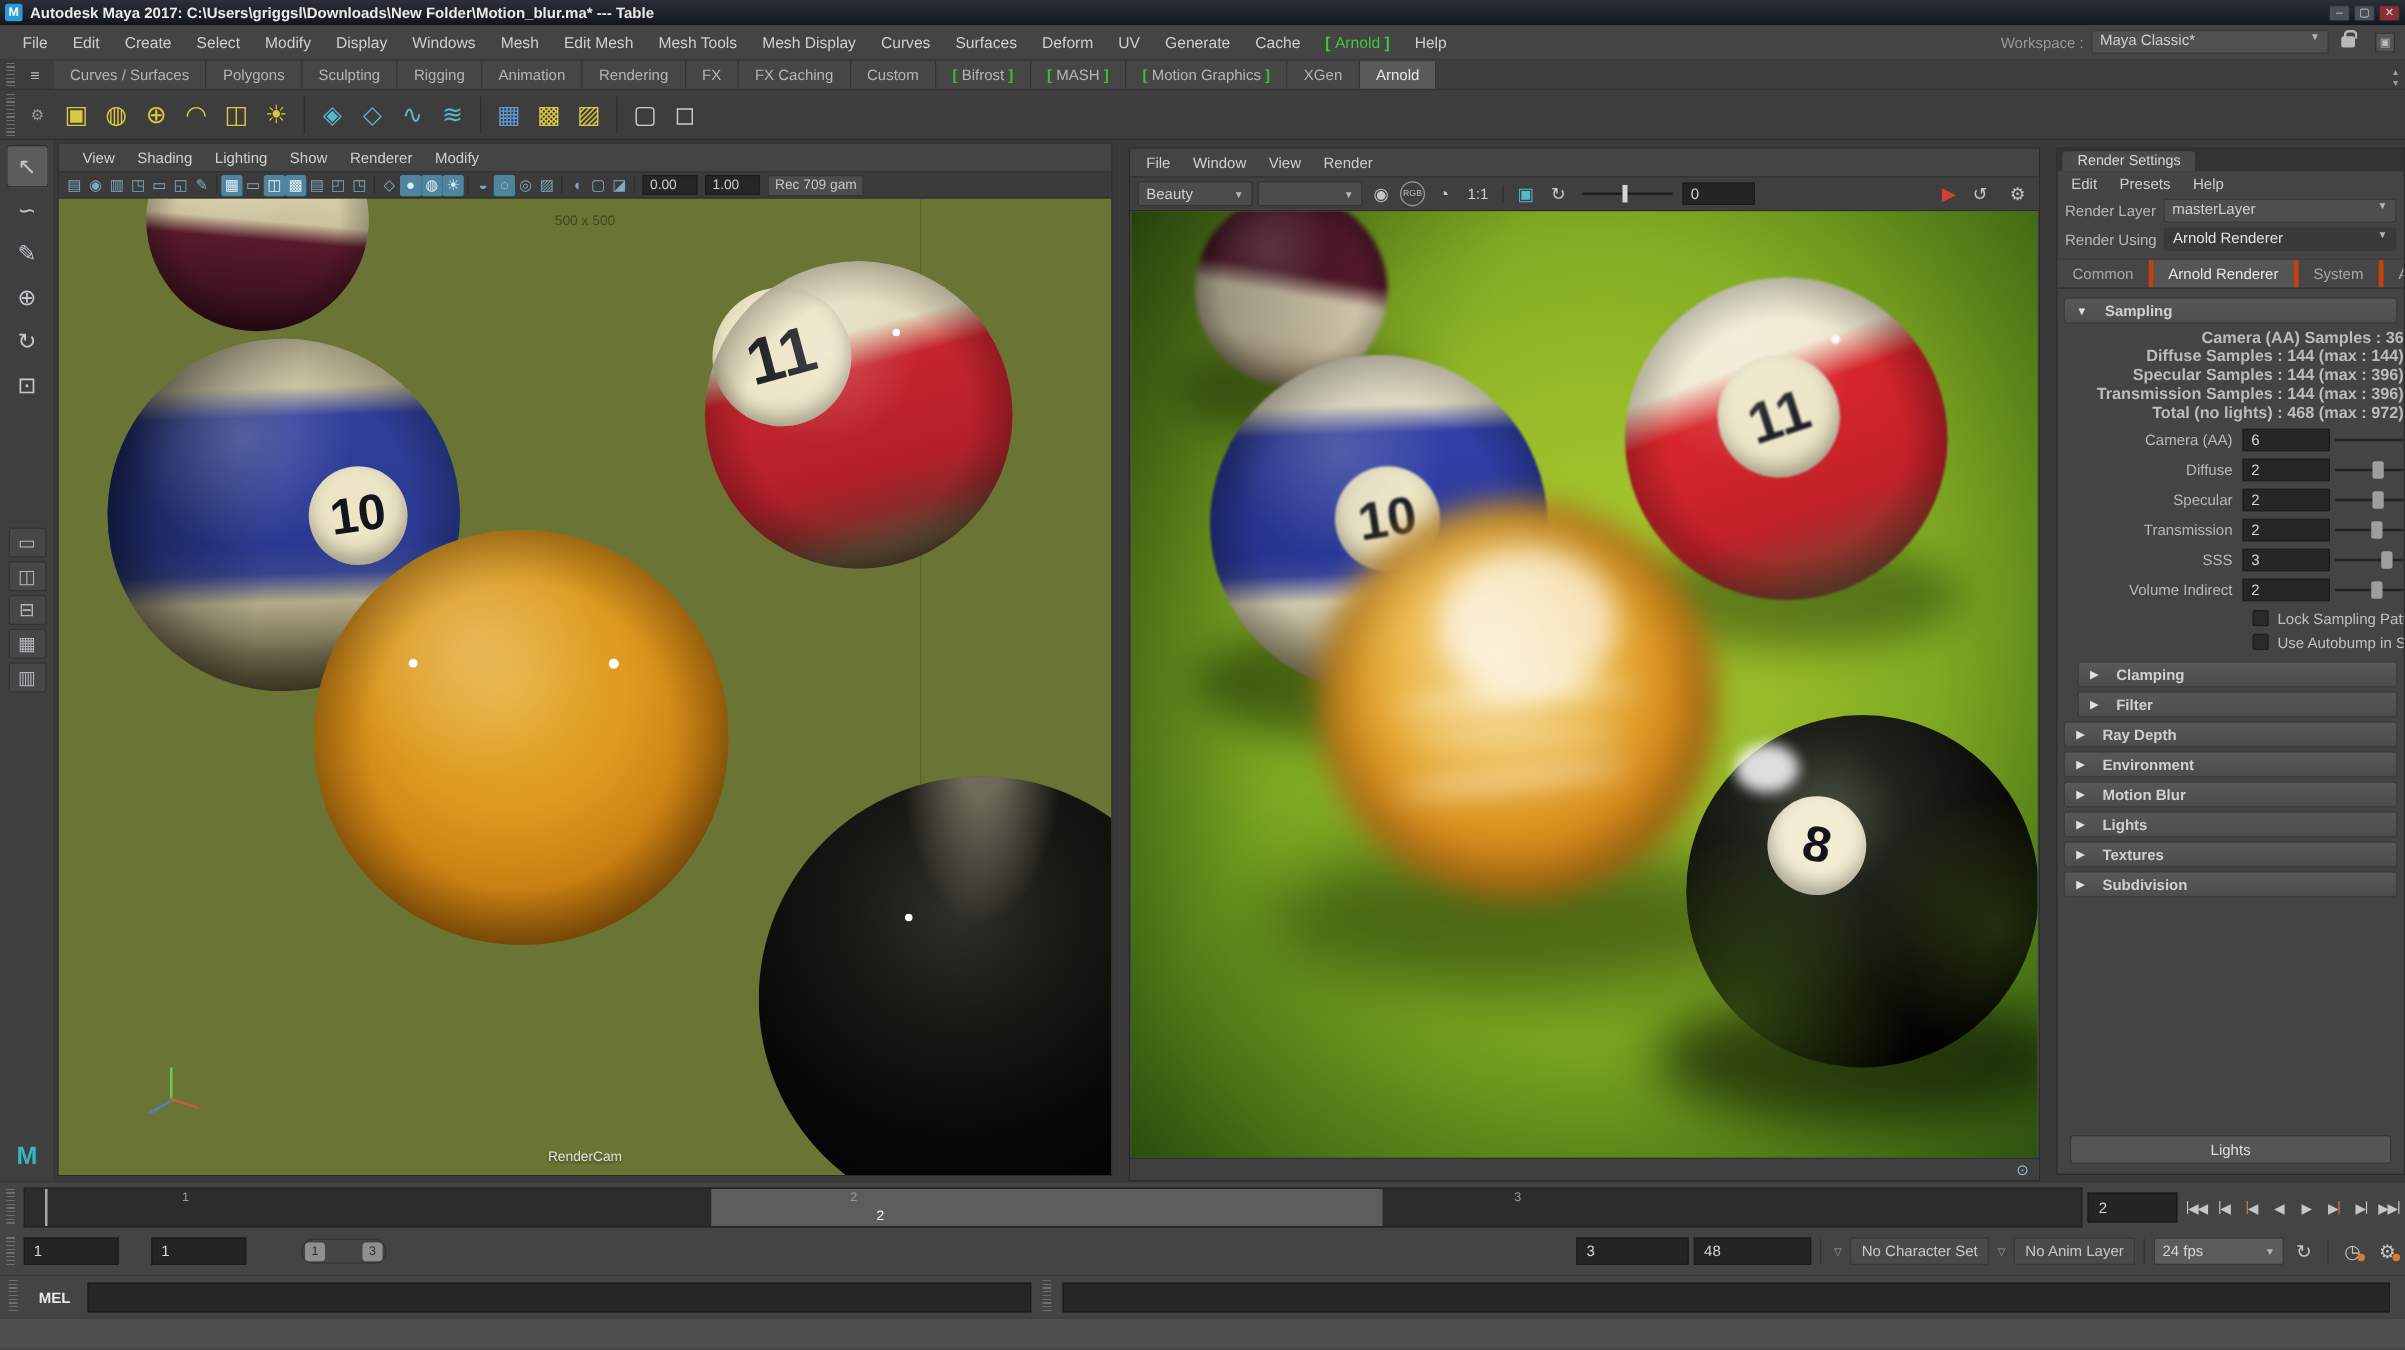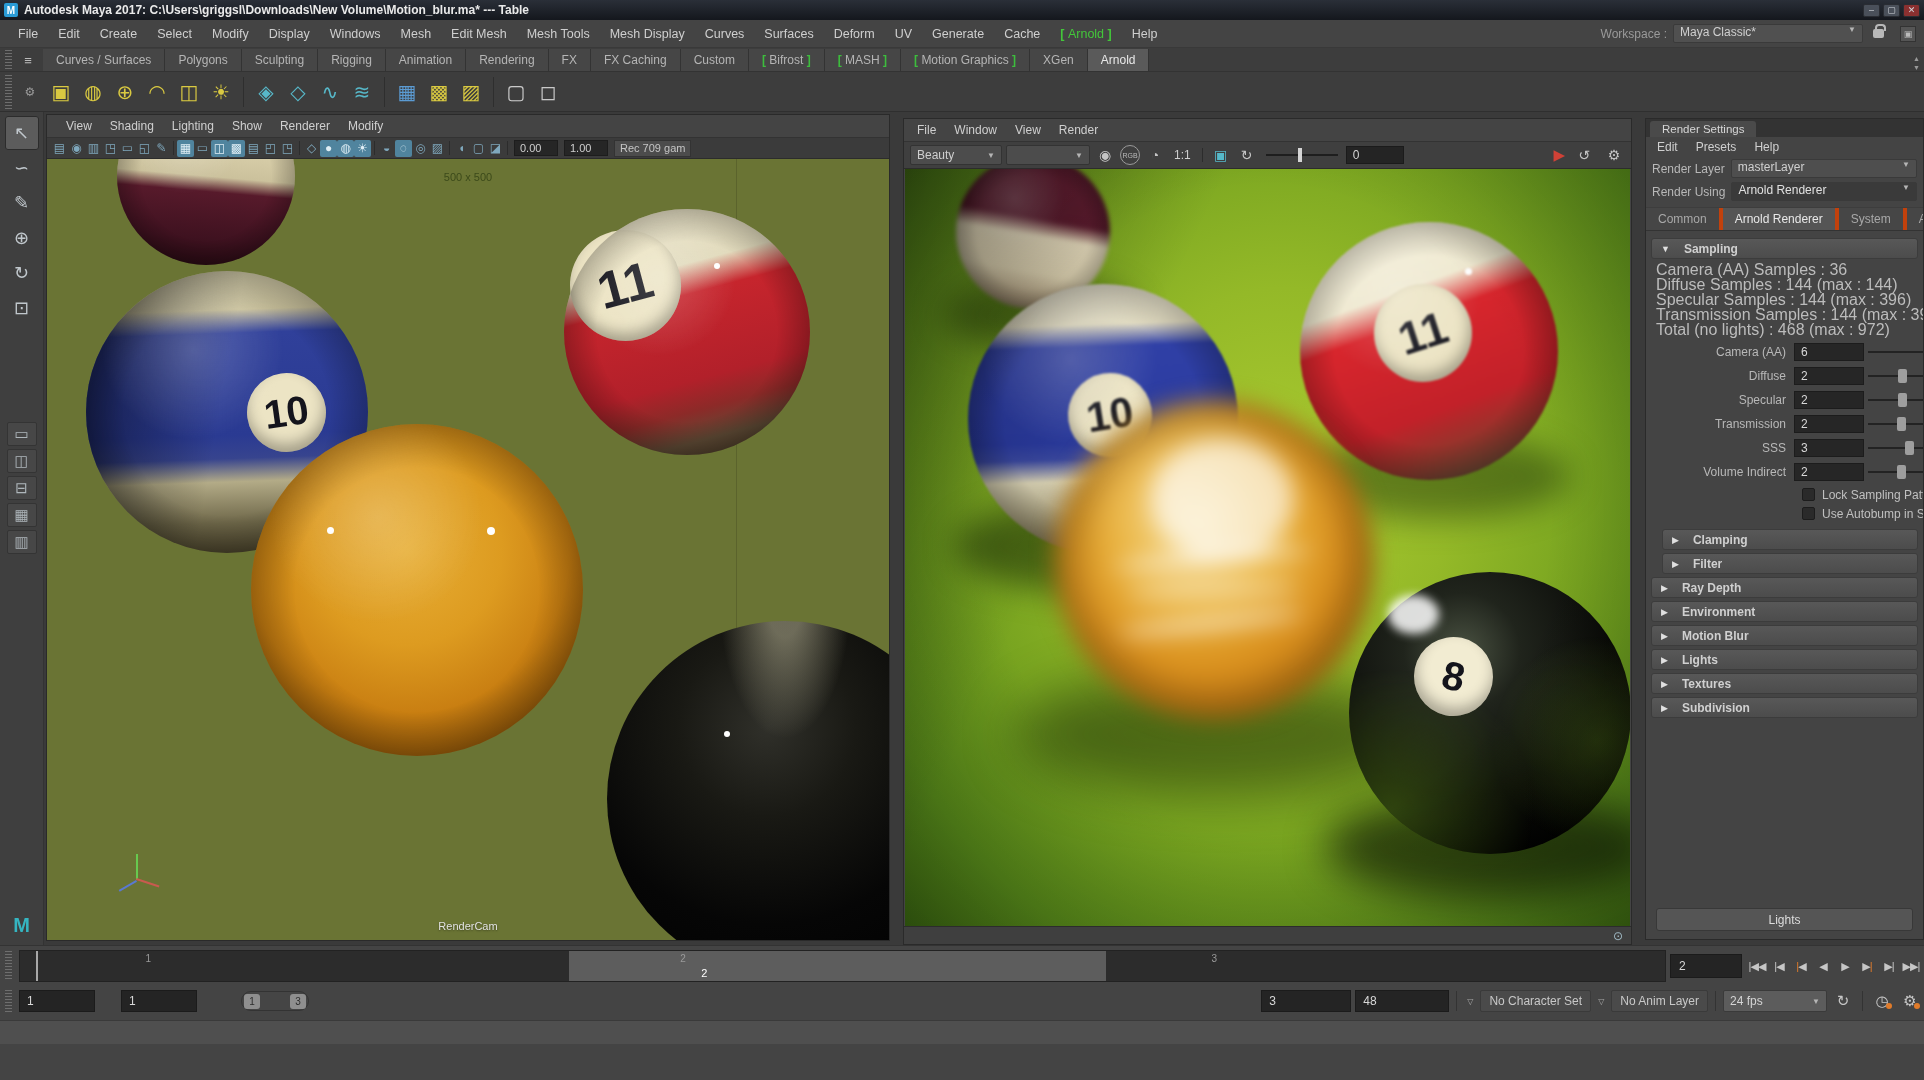--- a/index.html
+++ b/index.html
@@ -123,21 +123,21 @@
   .rs-label{color:#b8b8b8;white-space:nowrap;}
   .rs-dd1{flex:1;background:#4e4e4e;}
   .rs-dd2{flex:1;background:#3a3a3a;color:#e0e0e0;}
   .rs-tabs{height:24px;background:#3d3d3d;display:flex;align-items:flex-end;margin-top:4px;border-bottom:1px solid #333;overflow:hidden;}
   .rs-tab{padding:4px 12px;background:#464646;border-right:4px solid #c2410c;color:#a8a8a8;white-space:nowrap;}
   .rs-tab.active{background:#555;color:#e8e8e8;}
   .rs-content{flex:1;padding-top:4px;position:relative;overflow:hidden;}
   .sec{height:21px;margin:3px 5px;background:linear-gradient(#585858,#4c4c4c);border-radius:3px;display:flex;align-items:center;padding-left:9px;gap:14px;color:#d0d0d0;font-weight:bold;border:1px solid #3c3c3c;}
   .sec .arr{font-size:9px;color:#e0e0e0;}
   .sec.indent{margin-left:16px;}
-  .rs-info{padding-left:10px;color:#bcbcbc;font-size:16px;line-height:15px;font-weight:normal;white-space:nowrap;}
+  .rs-info{padding-left:10px;color:#bcbcbc;font-size:13px;line-height:15px;font-weight:bold;white-space:nowrap;text-align:right;}
   .samp-row{display:flex;align-items:center;height:22px;margin:2px 0;}
   .samp-label{width:148px;text-align:right;color:#b8b8b8;padding-right:8px;white-space:nowrap;}
   .samp-field{width:70px;height:18px;background:#262626;border:1px solid #1c1c1c;color:#d8d8d8;display:flex;align-items:center;padding-left:6px;}
   .samp-slider{flex:1;height:18px;position:relative;margin-left:4px;overflow:hidden;}
   .samp-track{position:absolute;left:0;right:-20px;top:8px;height:2px;background:#232323;}
   .samp-handle{position:absolute;top:2px;width:9px;height:14px;background:#9e9e9e;border-radius:2px;}
   .check-row{display:flex;align-items:center;gap:7px;height:19px;padding-left:156px;white-space:nowrap;}
   .cb{width:13px;height:13px;background:#2a2a2a;border:1px solid #1c1c1c;border-radius:2px;flex:0 0 auto;}
   .cb-label{color:#c0c0c0;}
   .rs-close{position:absolute;left:10px;right:10px;bottom:8px;height:23px;background:#555;border:1px solid #383838;border-radius:3px;display:flex;align-items:center;justify-content:center;color:#ddd;}
@@ -172,21 +172,21 @@
   .mel-output{flex:1;height:24px;background:#262626;border:1px solid #1d1d1d;margin-right:8px;}
   .helpline{height:24px;background:#4f4f4f;border-top:1px solid #3a3a3a;}
 </style>
 </head>
 <body>
 
 <div id="app">
 
   <div class="titlebar">
     <div class="appicon">M</div>
-    <div class="title-text">Autodesk Maya 2017: C:\Users\griggsl\Downloads\New Volume\Motion_blur.ma*  ---  Table</div>
+    <div class="title-text">Autodesk Maya 2017: C:\Users\griggsl\Downloads\New Folder\Motion_blur.ma*  ---  Table</div>
     <div class="winbtns">
       <div class="winbtn">–</div>
       <div class="winbtn">▢</div>
       <div class="winbtn close">✕</div>
     </div>
   </div>
 
   <div class="menubar">
     <div id="main-menus" style="display:flex;">
         <div class="menu-item">File</div>
@@ -688,15 +688,22 @@
         <span>24 fps</span>
         <span class="dd-arrow">▼</span>
       </div>
       <div class="tl-ico">↻</div>
       <div class="vdiv"></div>
       <div class="tl-ico">◷<span class="odot"></span></div>
       <div class="tl-ico">⚙<span class="odot"></span></div>
     </div>
   </div>
 
+  <div class="melbar">
+    <div class="grip" style="height:26px;"></div>
+    <div class="mel-label">MEL</div>
+    <div class="mel-input"></div>
+    <div class="grip" style="height:26px;"></div>
+    <div class="mel-output"></div>
+  </div>
   <div class="helpline"></div>
 
 </div>
 
 </body></html>

